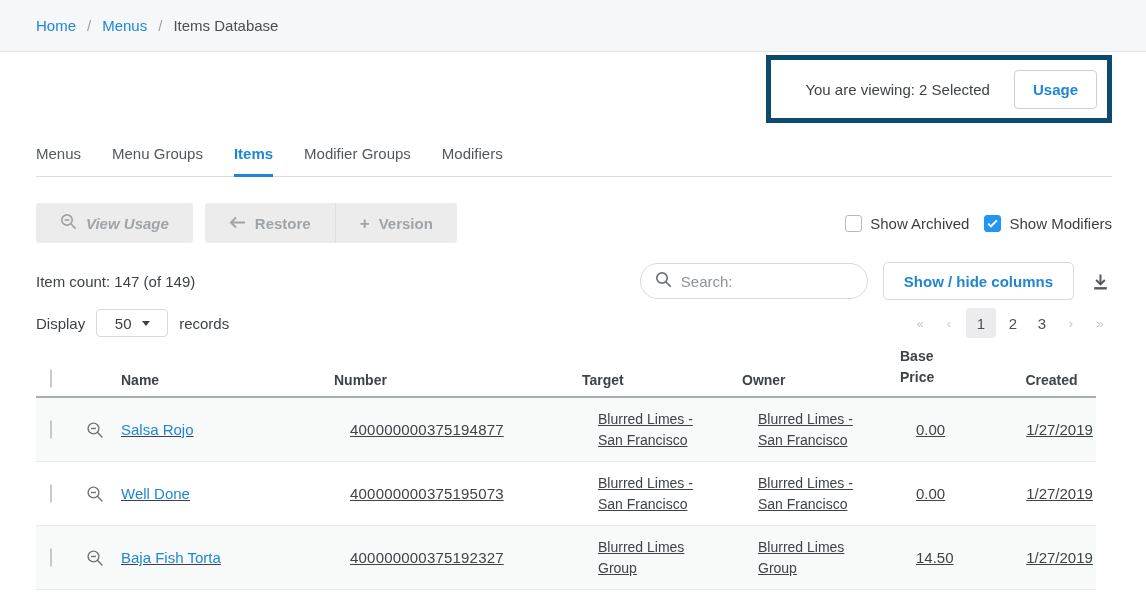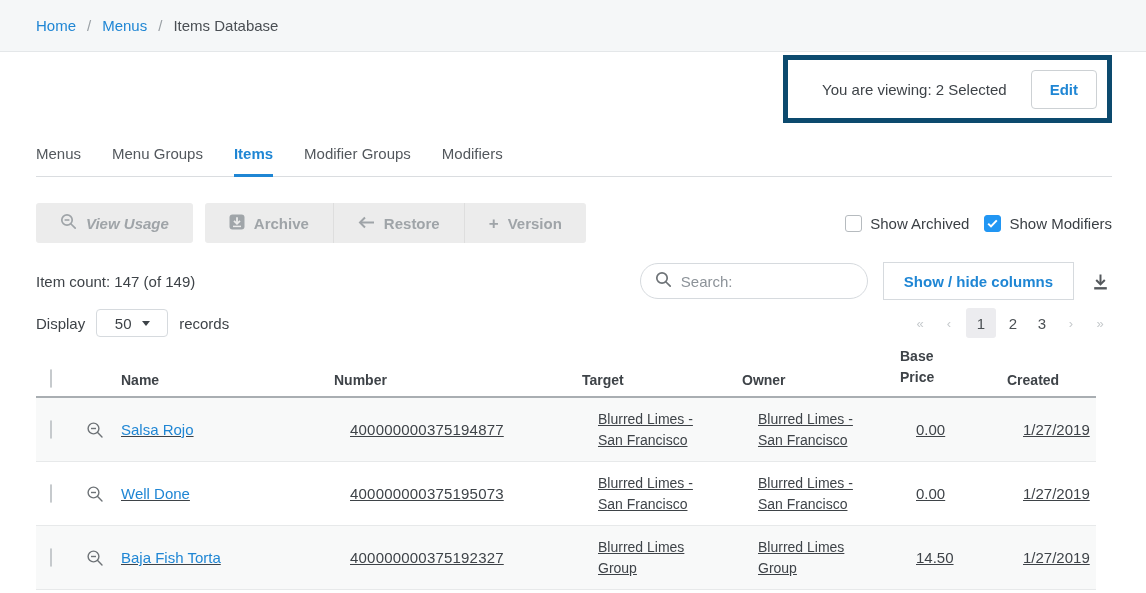--- a/index.html
+++ b/index.html
@@ -136,21 +136,21 @@
     width: 100%;
     color: #3e4348;
     background: transparent;
   }
   .search-box input::placeholder { color: #8d9399; }
   .columns-btn {
     height: 38px;
     padding: 0 20px;
     background: #fff;
     border: 1px solid #d6dade;
-    border-radius: 0;
+    border-radius: 5px;
     color: #1f86d4;
     font-family: "Liberation Sans", sans-serif;
     font-size: 15px;
     font-weight: bold;
     cursor: pointer;
   }
   .download { display: flex; align-items: center; cursor: pointer; padding: 2px; }
 
   
   .display-pagination-row {
@@ -195,21 +195,21 @@
     border-bottom: 2px solid #a9aeb2;
   }
   .thead .hlabel { font-size: 14px; font-weight: bold; color: #3e4348; cursor: pointer; }
   .c-check { width: 50px; padding-left: 14px; flex: none; }
   .c-icon { width: 35px; flex: none; }
   .c-name { width: 213px; flex: none; }
   .c-number { width: 248px; flex: none; }
   .c-target { width: 160px; flex: none; }
   .c-owner { width: 158px; flex: none; }
   .c-price { width: 107px; flex: none; }
-  .c-created { flex: 1; }
+  .c-created { flex: 1; text-align: center; }
   .thead .c-check .cb-sm { margin-bottom: 11px; }
   .price-head { width: 48px; line-height: 21px; }
   .cb-sm {
     width: 14px; height: 14px;
     border: 1px solid #c6cacd;
     border-radius: 3px;
     background: #fcfcfc;
     flex: none;
     cursor: pointer;
   }
@@ -236,21 +236,21 @@
   <span class="crumb-link">Menus</span>
   <span class="crumb-sep">/</span>
   <span class="crumb-current">Items Database</span>
 </div>
 
 <div class="content">
 
   <div class="viewing-row">
     <div class="viewing-box">
       <span class="viewing-text">You are viewing: 2 Selected</span>
-      <button class="edit-btn">Edit</button>
+      <button class="edit-btn">Usage</button>
     </div>
   </div>
 
   <div class="tabs">
     <div class="tab">Menus</div>
     <div class="tab">Menu Groups</div>
     <div class="tab active">Items</div>
     <div class="tab">Modifier Groups</div>
     <div class="tab">Modifiers</div>
   </div>
@@ -261,31 +261,20 @@
         <span>
           <svg width="17" height="17" viewBox="0 0 17 17">
               <circle cx="7" cy="7" r="5.2" fill="none" stroke="#9fa4a8" stroke-width="1.7"></circle>
               <line x1="4.6" y1="7" x2="9.4" y2="7" stroke="#9fa4a8" stroke-width="1.6"></line>
               <line x1="11" y1="11" x2="15.2" y2="15.2" stroke="#9fa4a8" stroke-width="1.7" stroke-linecap="round"></line>
             </svg>
         </span>
         <span>View Usage</span>
       </button>
       <div class="btn-group">
-        <button class="gbtn">
-          <span>
-            <svg width="16" height="16" viewBox="0 0 16 16">
-                <rect x="0.5" y="0.5" width="15" height="15" rx="3" fill="#a0a5a9"></rect>
-                <path d="M8 3.2v6" stroke="#ececec" stroke-width="1.8"></path>
-                <path d="M5 6.8l3 3 3-3" fill="none" stroke="#ececec" stroke-width="1.8"></path>
-                <path d="M4 12.4h8" stroke="#ececec" stroke-width="1.5"></path>
-              </svg>
-          </span>
-          <span>Archive</span>
-        </button>
         <button class="gbtn">
           <span>
             <svg width="17" height="13" viewBox="0 0 17 13">
                 <path d="M16 6.5H2.5" stroke="#9fa4a8" stroke-width="2"></path>
                 <path d="M7 1.5l-5 5 5 5" fill="none" stroke="#9fa4a8" stroke-width="2"></path>
               </svg>
           </span>
           <span>Restore</span>
         </button>
         <button class="gbtn">

